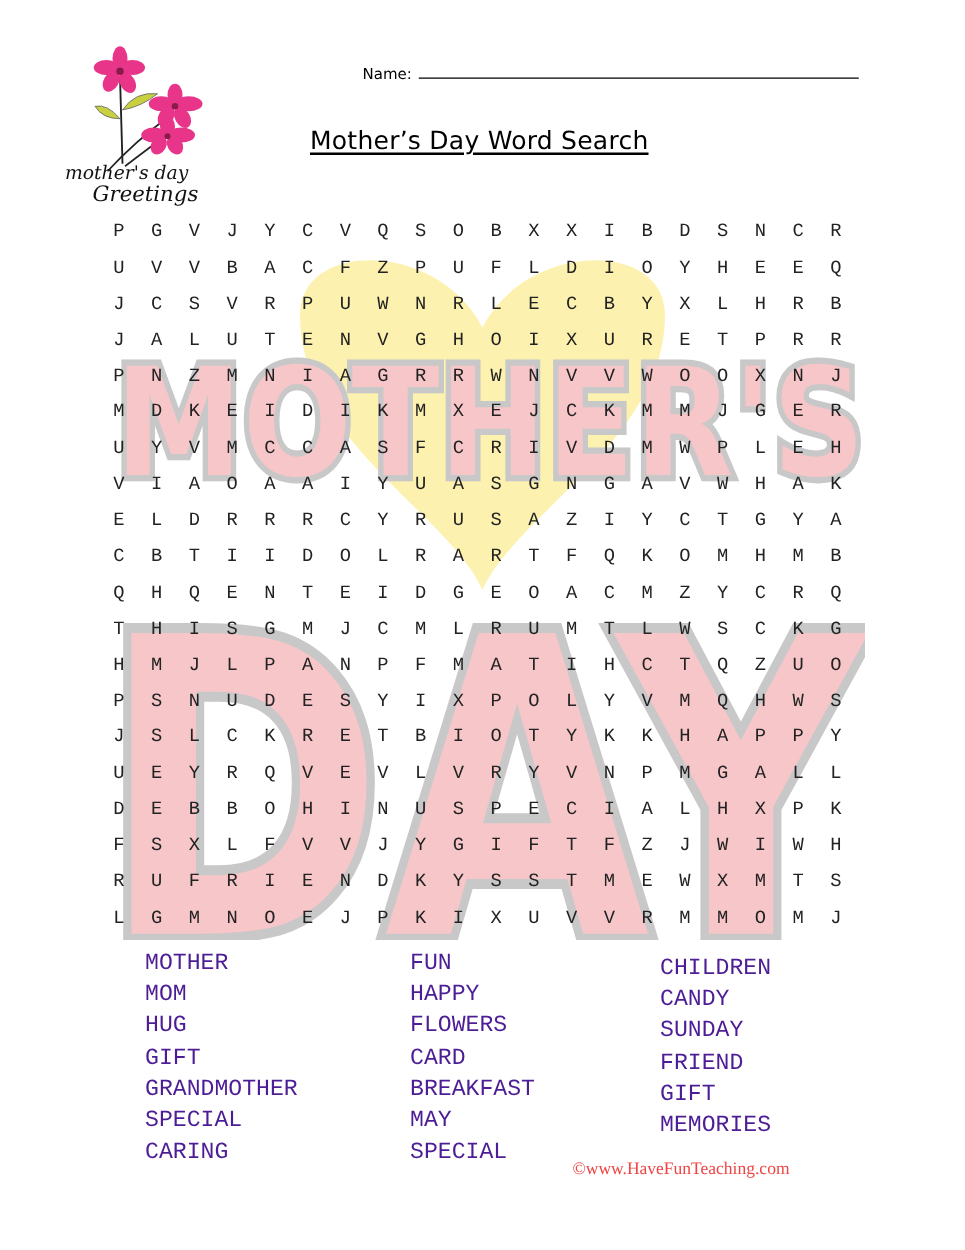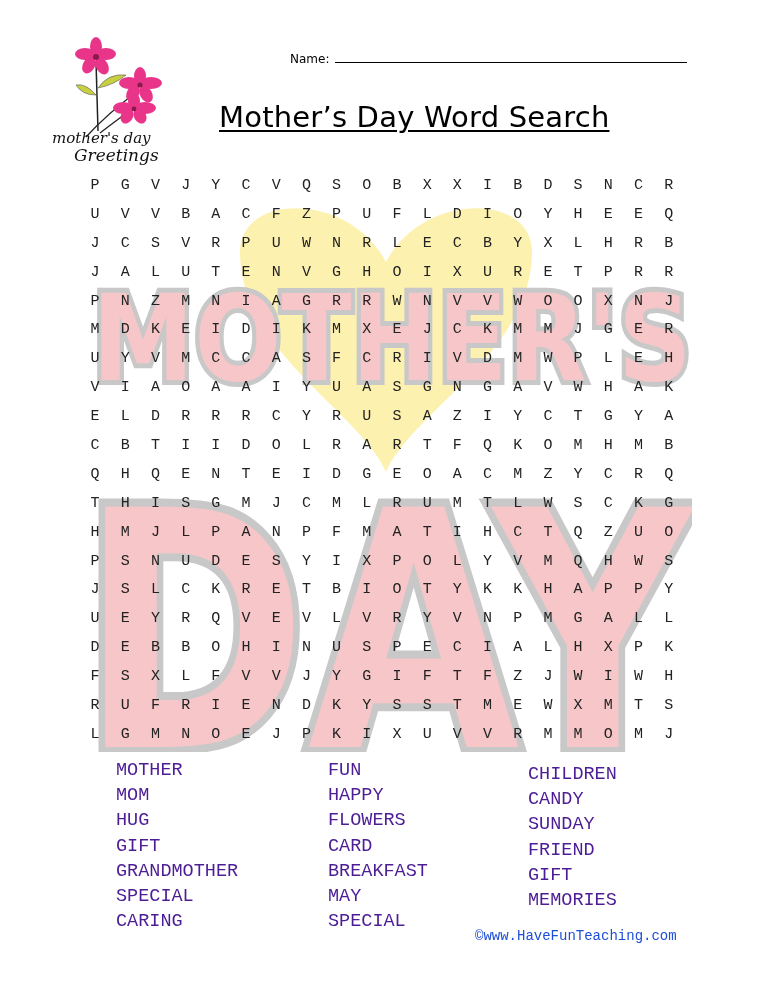--- a/index.html
+++ b/index.html
@@ -4,34 +4,34 @@
 <style>
   html, body { margin: 0; padding: 0; background: #ffffff; }
   body { width: 772px; height: 1000px; position: relative; overflow: hidden; font-family: "DejaVu Sans", sans-serif; color: #000; }
 
   .logo { position: absolute; left: 48px; top: 33px; width: 160px; height: 140px; }
   .logo svg { width: 160px; height: 140px; }
 
   .name-line { position: absolute; left: 290px; top: 46px; font-family: "DejaVu Sans", sans-serif; font-size: 12px; }
   .name-line .blank { display: inline-block; width: 352px; border-bottom: 1.5px solid #000; height: 16px; vertical-align: baseline; margin-left: 6px; }
 
-  .title { position: absolute; left: 219px; top: 100px; font-family: "DejaVu Sans", sans-serif; font-size: 29px; text-decoration: underline; text-underline-offset: 3px; text-decoration-thickness: 1.5px; letter-spacing: 0.2px; }
+  .title { position: absolute; left: 248px; top: 100px; font-family: "DejaVu Sans", sans-serif; font-size: 20px; text-decoration: underline; text-underline-offset: 3px; text-decoration-thickness: 1.5px; letter-spacing: 0.2px; }
 
   .grid-wrap { position: absolute; left: 80px; top: 172px; width: 612px; height: 580px; }
   .bg-art { position: absolute; left: 0; top: 0; width: 612px; height: 580px; z-index: 0; }
   .grid { position: absolute; left: 0; top: 0; z-index: 1; display: grid; grid-template-columns: repeat(20, 30.2px); grid-auto-rows: 28.9px; }
   .cell { font-family: "Liberation Mono", "DejaVu Sans Mono", monospace; font-size: 15px; text-align: center; line-height: 28.9px; color: #222; }
 
   .words { position: absolute; top: 758px; font-family: "Liberation Mono", "DejaVu Sans Mono", monospace; font-size: 18.5px; color: #4c1d95; line-height: 25.2px; }
   .words div { white-space: nowrap; }
   .col1 { left: 116px; }
   .col2 { left: 328px; }
   .col3 { left: 528px; top: 762px; }
 
-  .footer { position: absolute; left: 475px; top: 928px; font-family: Liberation Mono, monospace; font-size: 14px; color: #1d4ed8; }
+  .footer { position: absolute; left: 458px; top: 928px; font-family: Liberation Serif, serif; font-size: 14px; color: #ef4444; }
 </style>
 </head>
 <body>
 
 <div class="logo">
   <svg viewBox="0 0 160 140">
 
     <path d="M48 28 L50 98" stroke="#222" stroke-width="1.5" fill="none"></path>
     <path d="M90 58 Q60 80 38 104" stroke="#222" stroke-width="1.3" fill="none"></path>
     <path d="M84 76 Q65 90 52 100" stroke="#222" stroke-width="1.3" fill="none"></path>

